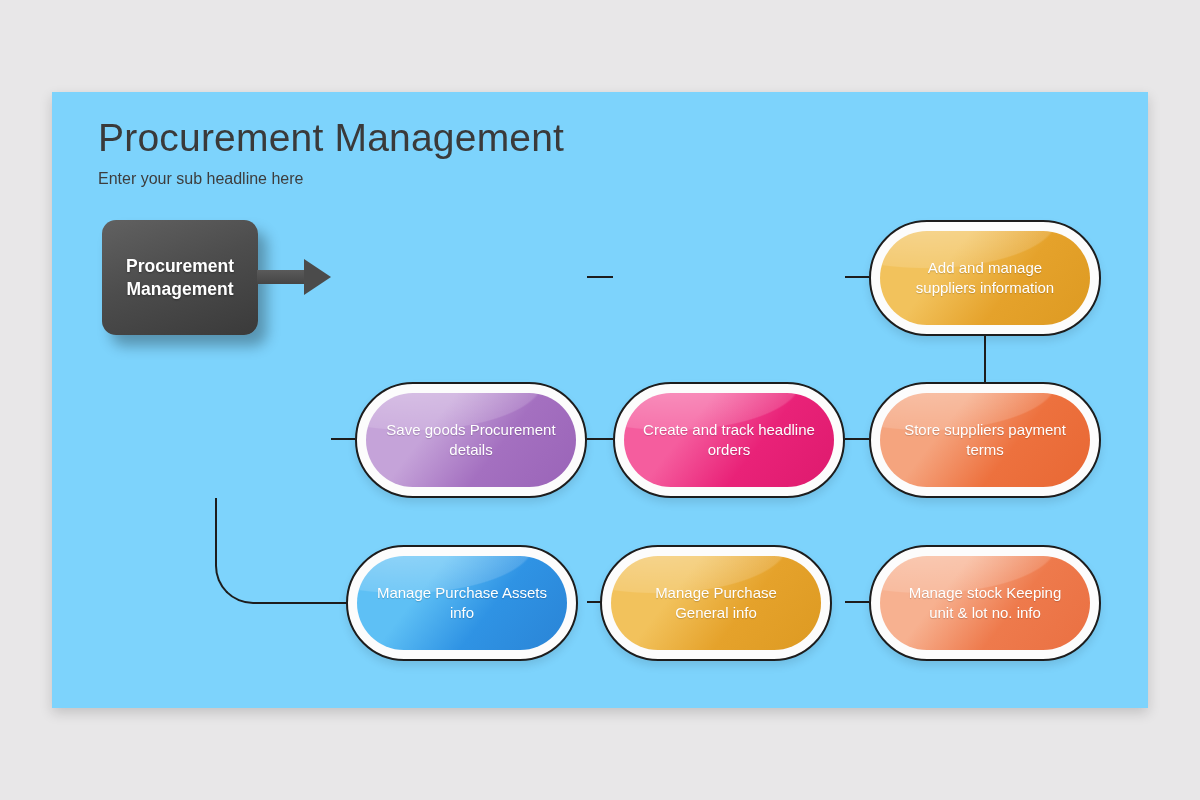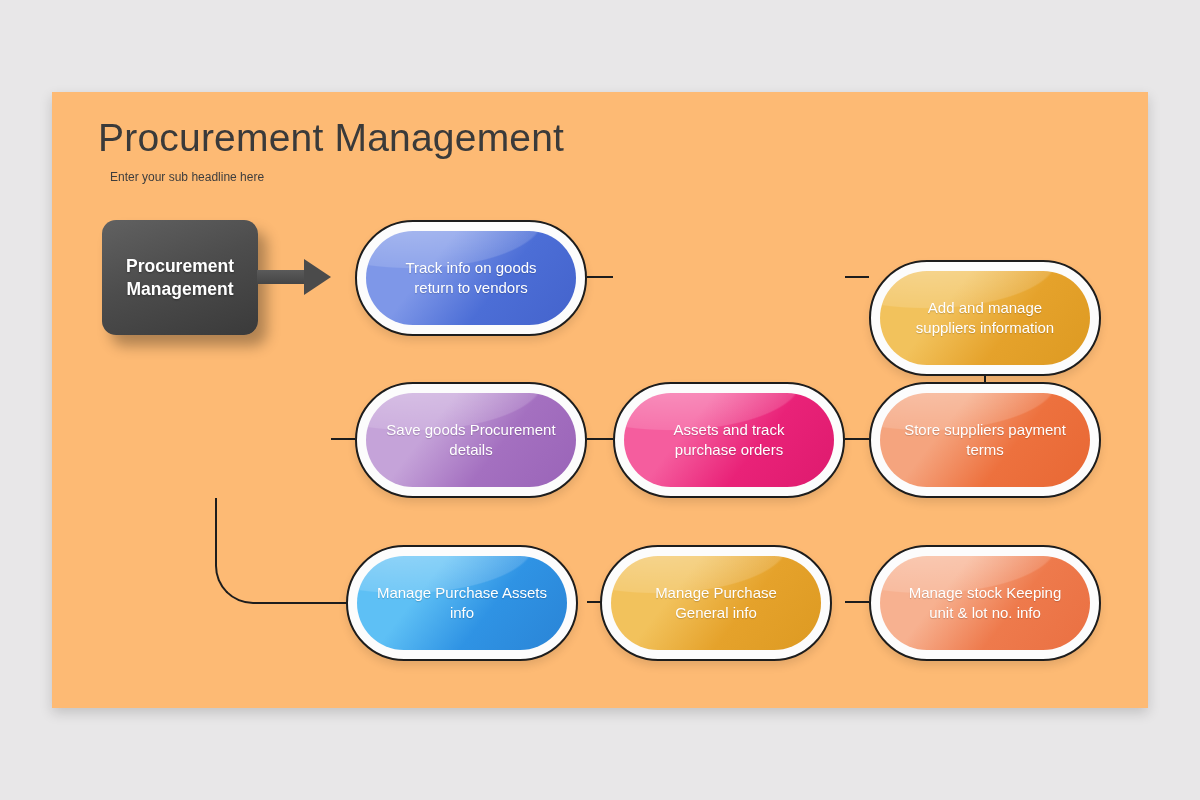--- a/index.html
+++ b/index.html
@@ -5,39 +5,38 @@
   * { margin: 0; padding: 0; box-sizing: border-box; }
   html, body { width: 1200px; height: 800px; overflow: hidden; }
   body {
     background: #e8e7e8;
     font-family: "Liberation Sans", sans-serif;
   }
   .canvas {
     position: absolute;
     left: 52px; top: 92px;
     width: 1096px; height: 616px;
-    background: #fdba74;
+    background: #7dd3fc;
     box-shadow: 0 5px 12px rgba(0,0,0,0.16);
     padding-left: 36px;
   }
   .title {
     position: absolute;
     left: 46px; top: 24px;
     font-size: 39px;
     font-weight: 400;
     color: #3a3a3a;
     letter-spacing: 0.2px;
     white-space: nowrap;
   }
   .subtitle {
     position: absolute;
     left: 46px; top: 78px;
-    font-size: 12px;
+    font-size: 16px;
     color: #3d3d3d;
-    margin-left: 12px;
   }
   
   .start-box {
     position: absolute;
     left: 50px; top: 128px;
     width: 156px; height: 115px;
     border-radius: 14px;
     background: linear-gradient(160deg, #616161 0%, #4d4d4d 45%, #3a3a3a 100%);
     box-shadow: 9px 11px 14px rgba(0,0,0,0.30);
     display: flex; align-items: center; justify-content: center;
@@ -119,39 +118,34 @@
   <div class="line" style="left:535px; top:184px; width:26px; height:2px;"></div>
   <div class="line" style="left:793px; top:184px; width:24px; height:2px;"></div>
   <div class="line" style="left:932px; top:244px; width:2px; height:46px;"></div>
   <div class="line" style="left:279px; top:346px; width:24px; height:2px;"></div>
   <div class="line" style="left:535px; top:346px; width:26px; height:2px;"></div>
   <div class="line" style="left:793px; top:346px; width:24px; height:2px;"></div>
   <div class="elbow"></div>
   <div class="line" style="left:535px; top:509px; width:26px; height:2px;"></div>
   <div class="line" style="left:793px; top:509px; width:24px; height:2px;"></div>
 
-  <div class="pill" style="left: 303px; top: 128px; --hi: #7e97e8; --base: #4c6ed6; --base2: #4463cc;">
-    <div class="pill-inner">
-        <span>Track info on goods return to vendors</span>
-      </div>
-  </div>
-  <div class="pill" style="left: 817px; top: 128px; margin-top: 40px; --hi: #f2c25c; --base: #e5a22b; --base2: #dd9a22;">
+  <div class="pill" style="left: 817px; top: 128px; --hi: #f2c25c; --base: #e5a22b; --base2: #dd9a22;">
     <div class="pill-inner">
         <span>Add and manage suppliers information</span>
       </div>
   </div>
 
   <div class="pill" style="left: 303px; top: 290px; --hi: #c5a3d9; --base: #a470c0; --base2: #9a64b8;">
     <div class="pill-inner">
         <span>Save goods Procurement details</span>
       </div>
   </div>
   <div class="pill" style="left: 561px; top: 290px; --hi: #f55d9e; --base: #e92278; --base2: #de1a6e;">
     <div class="pill-inner">
-        <span>Assets and track purchase orders</span>
+        <span>Create and track headline orders</span>
       </div>
   </div>
   <div class="pill" style="left: 817px; top: 290px; --hi: #f5a47e; --base: #ed713e; --base2: #e86834;">
     <div class="pill-inner">
         <span>Store suppliers payment terms</span>
       </div>
   </div>
 
   <div class="pill" style="left: 294px; top: 453px; --hi: #5ec0f5; --base: #2f93e4; --base2: #2a84d6;">
     <div class="pill-inner">

